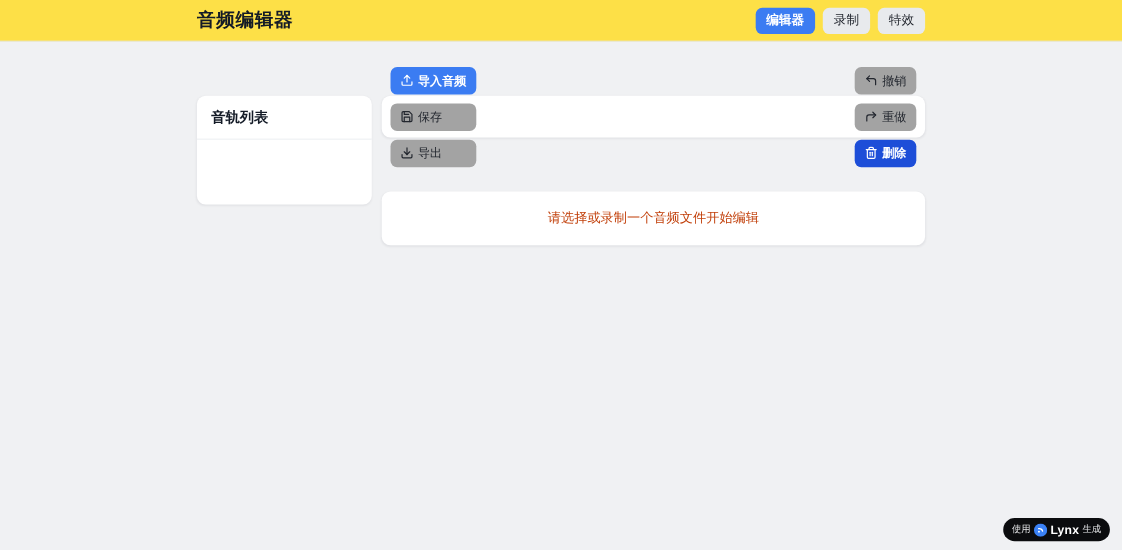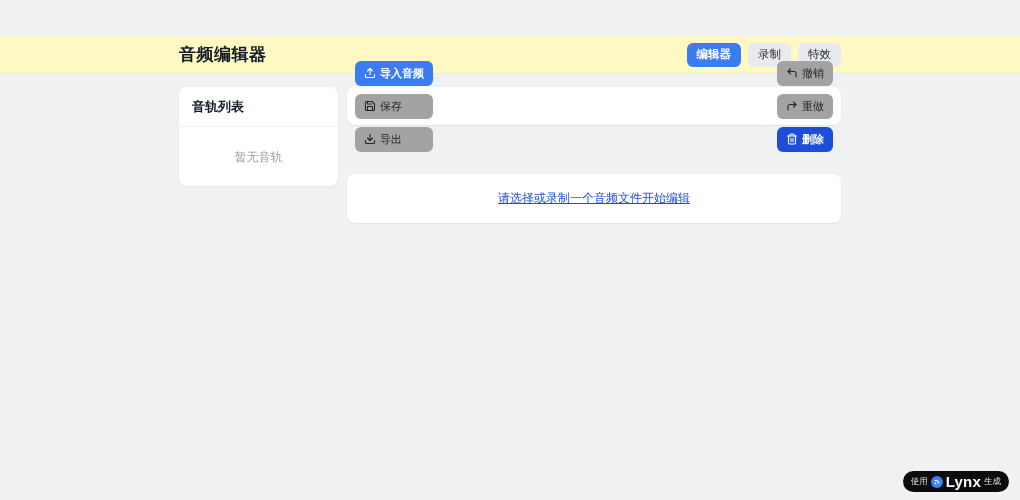--- a/index.html
+++ b/index.html
@@ -7,21 +7,21 @@
   body {
     position: relative;
     overflow: hidden;
     background: #f0f1f3;
     font-family: "Liberation Sans", "DejaVu Sans", sans-serif;
     color: #1b2330;
   }
   
   .header {
     position: absolute; top: 0; left: 0; right: 0; height: 38px;
-    background: #fef9c3; border-bottom: 1px solid #e7e9ec; margin-top: 36px;
+    background: #fde047; border-bottom: 1px solid #e7e9ec;
   }
   .header-inner {
     width: 662px; height: 100%; margin: 0 auto;
     display: flex; align-items: center; justify-content: space-between;
   }
   .app-title { font-size: 17px; font-weight: bold; color: #141b27; letter-spacing: .5px; }
   .tabs { display: flex; gap: 7px; }
   .tab {
     border: none; cursor: pointer;
     height: 24px; padding: 0 10px; border-radius: 6px;
@@ -59,53 +59,52 @@
     border: none; cursor: pointer; font-family: inherit;
     height: 25px; padding: 0 9px; border-radius: 6px;
     font-size: 11px; background: #a3a3a3; color: #23272f;
     display: inline-flex; align-items: center; gap: 4px; white-space: nowrap;
   }
   .btn svg { width: 12px; height: 12px; flex: none; }
   .btn.primary { background: #3b7cf2; color: #ffffff; font-weight: bold; }
   .btn.danger  { background: #1d4ed8; color: #ffffff; font-weight: bold; }
   .editor-empty {
     height: 49px; display: flex; align-items: center; justify-content: center;
-    font-size: 12px; color: #1d4ed8; text-decoration: underline;
+    font-size: 12px; color: #c2410c;
   }
   
   .badge {
     position: absolute; right: 11px; bottom: 8px; height: 21px;
     background: #0b0c0e; color: #ffffff; border-radius: 999px;
     padding: 0 8px; display: flex; align-items: center; gap: 3px;
     cursor: pointer;
     margin-top: 48px;
   }
   .badge .b-small { font-size: 8.5px; color: #e3e4e6; }
-  .badge .b-brand { font-size: 15px; font-weight: bold; letter-spacing: .2px; }
+  .badge .b-brand { font-size: 11px; font-weight: bold; letter-spacing: .2px; }
   .badge svg { width: 12px; height: 12px; flex: none; }
 </style>
 </head>
 <body>
 
 <div class="header">
   <div class="header-inner">
     <div class="app-title">音频编辑器</div>
     <div class="tabs">
       <button class="tab active">编辑器</button>
       <button class="tab">录制</button>
       <button class="tab">特效</button>
     </div>
   </div>
 </div>
 
 <div class="main">
 
   <aside class="card sidebar">
     <div class="sidebar-title">音轨列表</div>
-    <div class="sidebar-empty">暂无音轨</div>
   </aside>
 
   <div class="right-col">
 
     <div class="card toolbar">
       <div class="btn-group">
         <button class="btn primary">
           <svg viewBox="0 0 24 24" fill="none" stroke="currentColor" stroke-width="2.2" stroke-linecap="round" stroke-linejoin="round">
             <path d="M21 15v4a2 2 0 0 1-2 2H5a2 2 0 0 1-2-2v-4"></path>
               <polyline points="17 8 12 3 7 8"></polyline>

